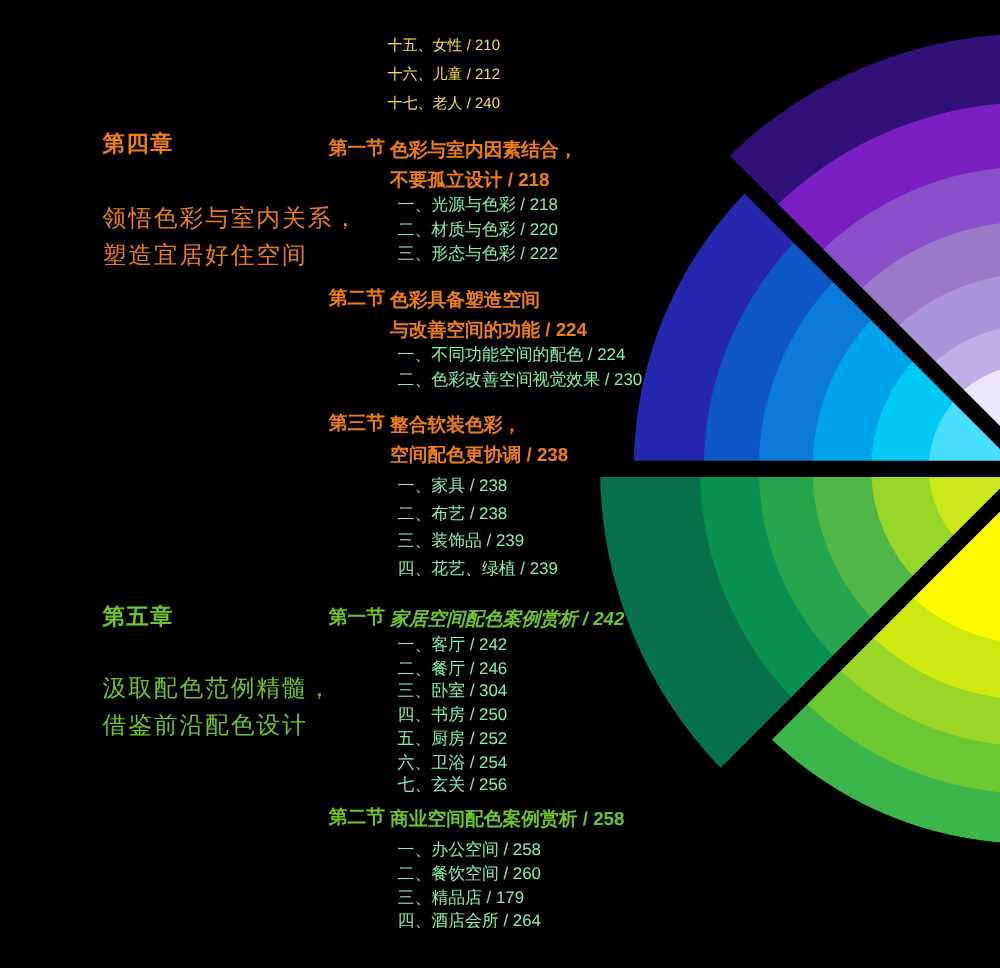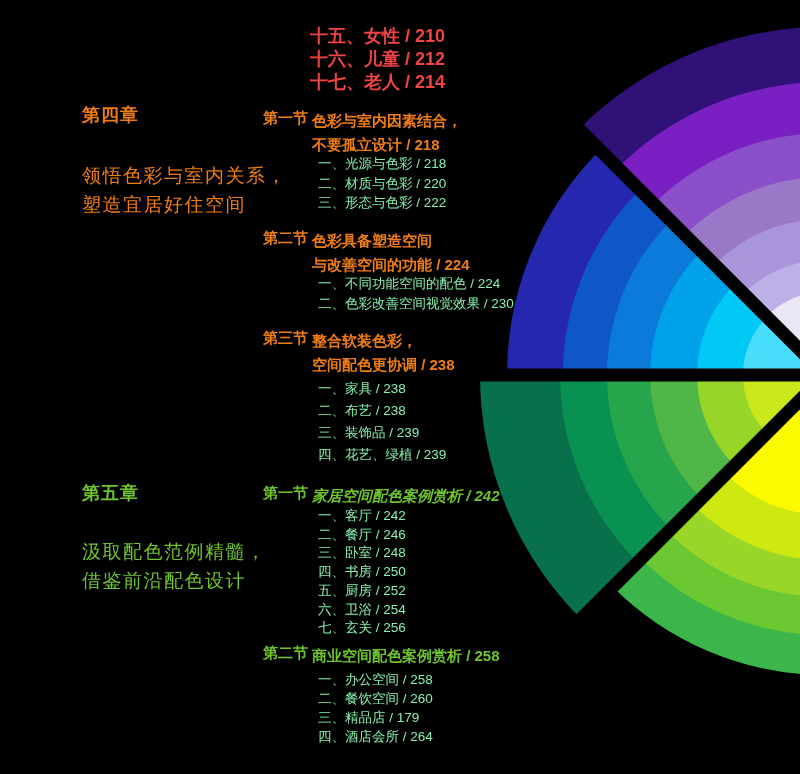--- a/index.html
+++ b/index.html
@@ -3,21 +3,21 @@
 <meta charset="utf-8">
 <style>
   html,body{margin:0;padding:0;}
   body{
     width:800px;height:774px;position:relative;overflow:hidden;
     background:#000000;
     font-family:"Liberation Sans","DejaVu Sans",sans-serif;
   }
   .abs{position:absolute;}
   #wheel{position:absolute;left:0;top:0;}
-  .intro-list{left:310px;top:25px;font-size:18px;font-weight:700;line-height:23px;color:#ef4444;}
+  .intro-list{left:310px;top:25px;font-size:12px;font-weight:400;line-height:23px;color:#fde047;}
   .chap-num{left:82px;font-size:18px;font-weight:700;letter-spacing:1px;}
   .chap-lines{left:82px;font-size:19px;font-weight:400;letter-spacing:1.5px;line-height:29px;margin-top:32px;}
   .sec-label{left:263px;font-size:15px;font-weight:700;}
   .sec-title{left:312px;font-size:15px;font-weight:700;line-height:24px;}
   .sub-items{left:318px;color:#86efac;font-size:13.5px;font-weight:500;}
   .lh195{line-height:19.5px;}
   .lh22{line-height:22px;}
   .lh187{line-height:18.7px;}
   .lh19{line-height:19px;}
 </style>
@@ -58,21 +58,21 @@
       <path d="M 825 375 L 918.7 479.0 A 140 140 0 0 1 726.0 474.0 Z" fill="#fdf900"></path>
     </g>
     <line x1="825" y1="375" x2="365.0" y2="375.0" stroke="#000000" stroke-width="13"></line>
     <line x1="825" y1="375" x2="499.7" y2="49.7" stroke="#000000" stroke-width="13"></line>
     <line x1="825" y1="375" x2="499.7" y2="700.3" stroke="#000000" stroke-width="13"></line>
   </svg>
 
 <div class="abs intro-list">
   <div>十五、女性 / 210</div>
   <div>十六、儿童 / 212</div>
-  <div>十七、老人 / 214</div>
+  <div>十七、老人 / 240</div>
 </div>
 
 <div class="abs chap-num" style="top: 103px; color: rgb(238, 125, 20);">第四章</div>
 <div class="abs chap-lines" style="top: 129px; color: rgb(238, 125, 20);">
   <div>领悟色彩与室内关系，</div>
   <div>塑造宜居好住空间</div>
 </div>
 
 <div class="abs sec-label" style="top: 109px; color: rgb(238, 125, 20);">第一节</div>
 <div class="abs sec-title" style="top: 109px; color: rgb(238, 125, 20);">
@@ -113,21 +113,21 @@
   <div>借鉴前沿配色设计</div>
 </div>
 
 <div class="abs sec-label" style="top: 484px; color: rgb(110, 196, 42);">第一节</div>
 <div class="abs sec-title" style="top: 484px; color: rgb(110, 196, 42); font-style: italic;">
   <div>家居空间配色案例赏析 / 242</div>
 </div>
 <div class="abs sub-items lh187" style="top:507px">
   <div>一、客厅 / 242</div>
   <div>二、餐厅 / 246</div>
-  <div>三、卧室 / 248</div>
+  <div>三、卧室 / 304</div>
   <div>四、书房 / 250</div>
   <div>五、厨房 / 252</div>
   <div>六、卫浴 / 254</div>
   <div>七、玄关 / 256</div>
 </div>
 
 <div class="abs sec-label" style="top: 644px; color: rgb(110, 196, 42);">第二节</div>
 <div class="abs sec-title" style="top: 644px; color: rgb(110, 196, 42);">
   <div>商业空间配色案例赏析 / 258</div>
 </div>

